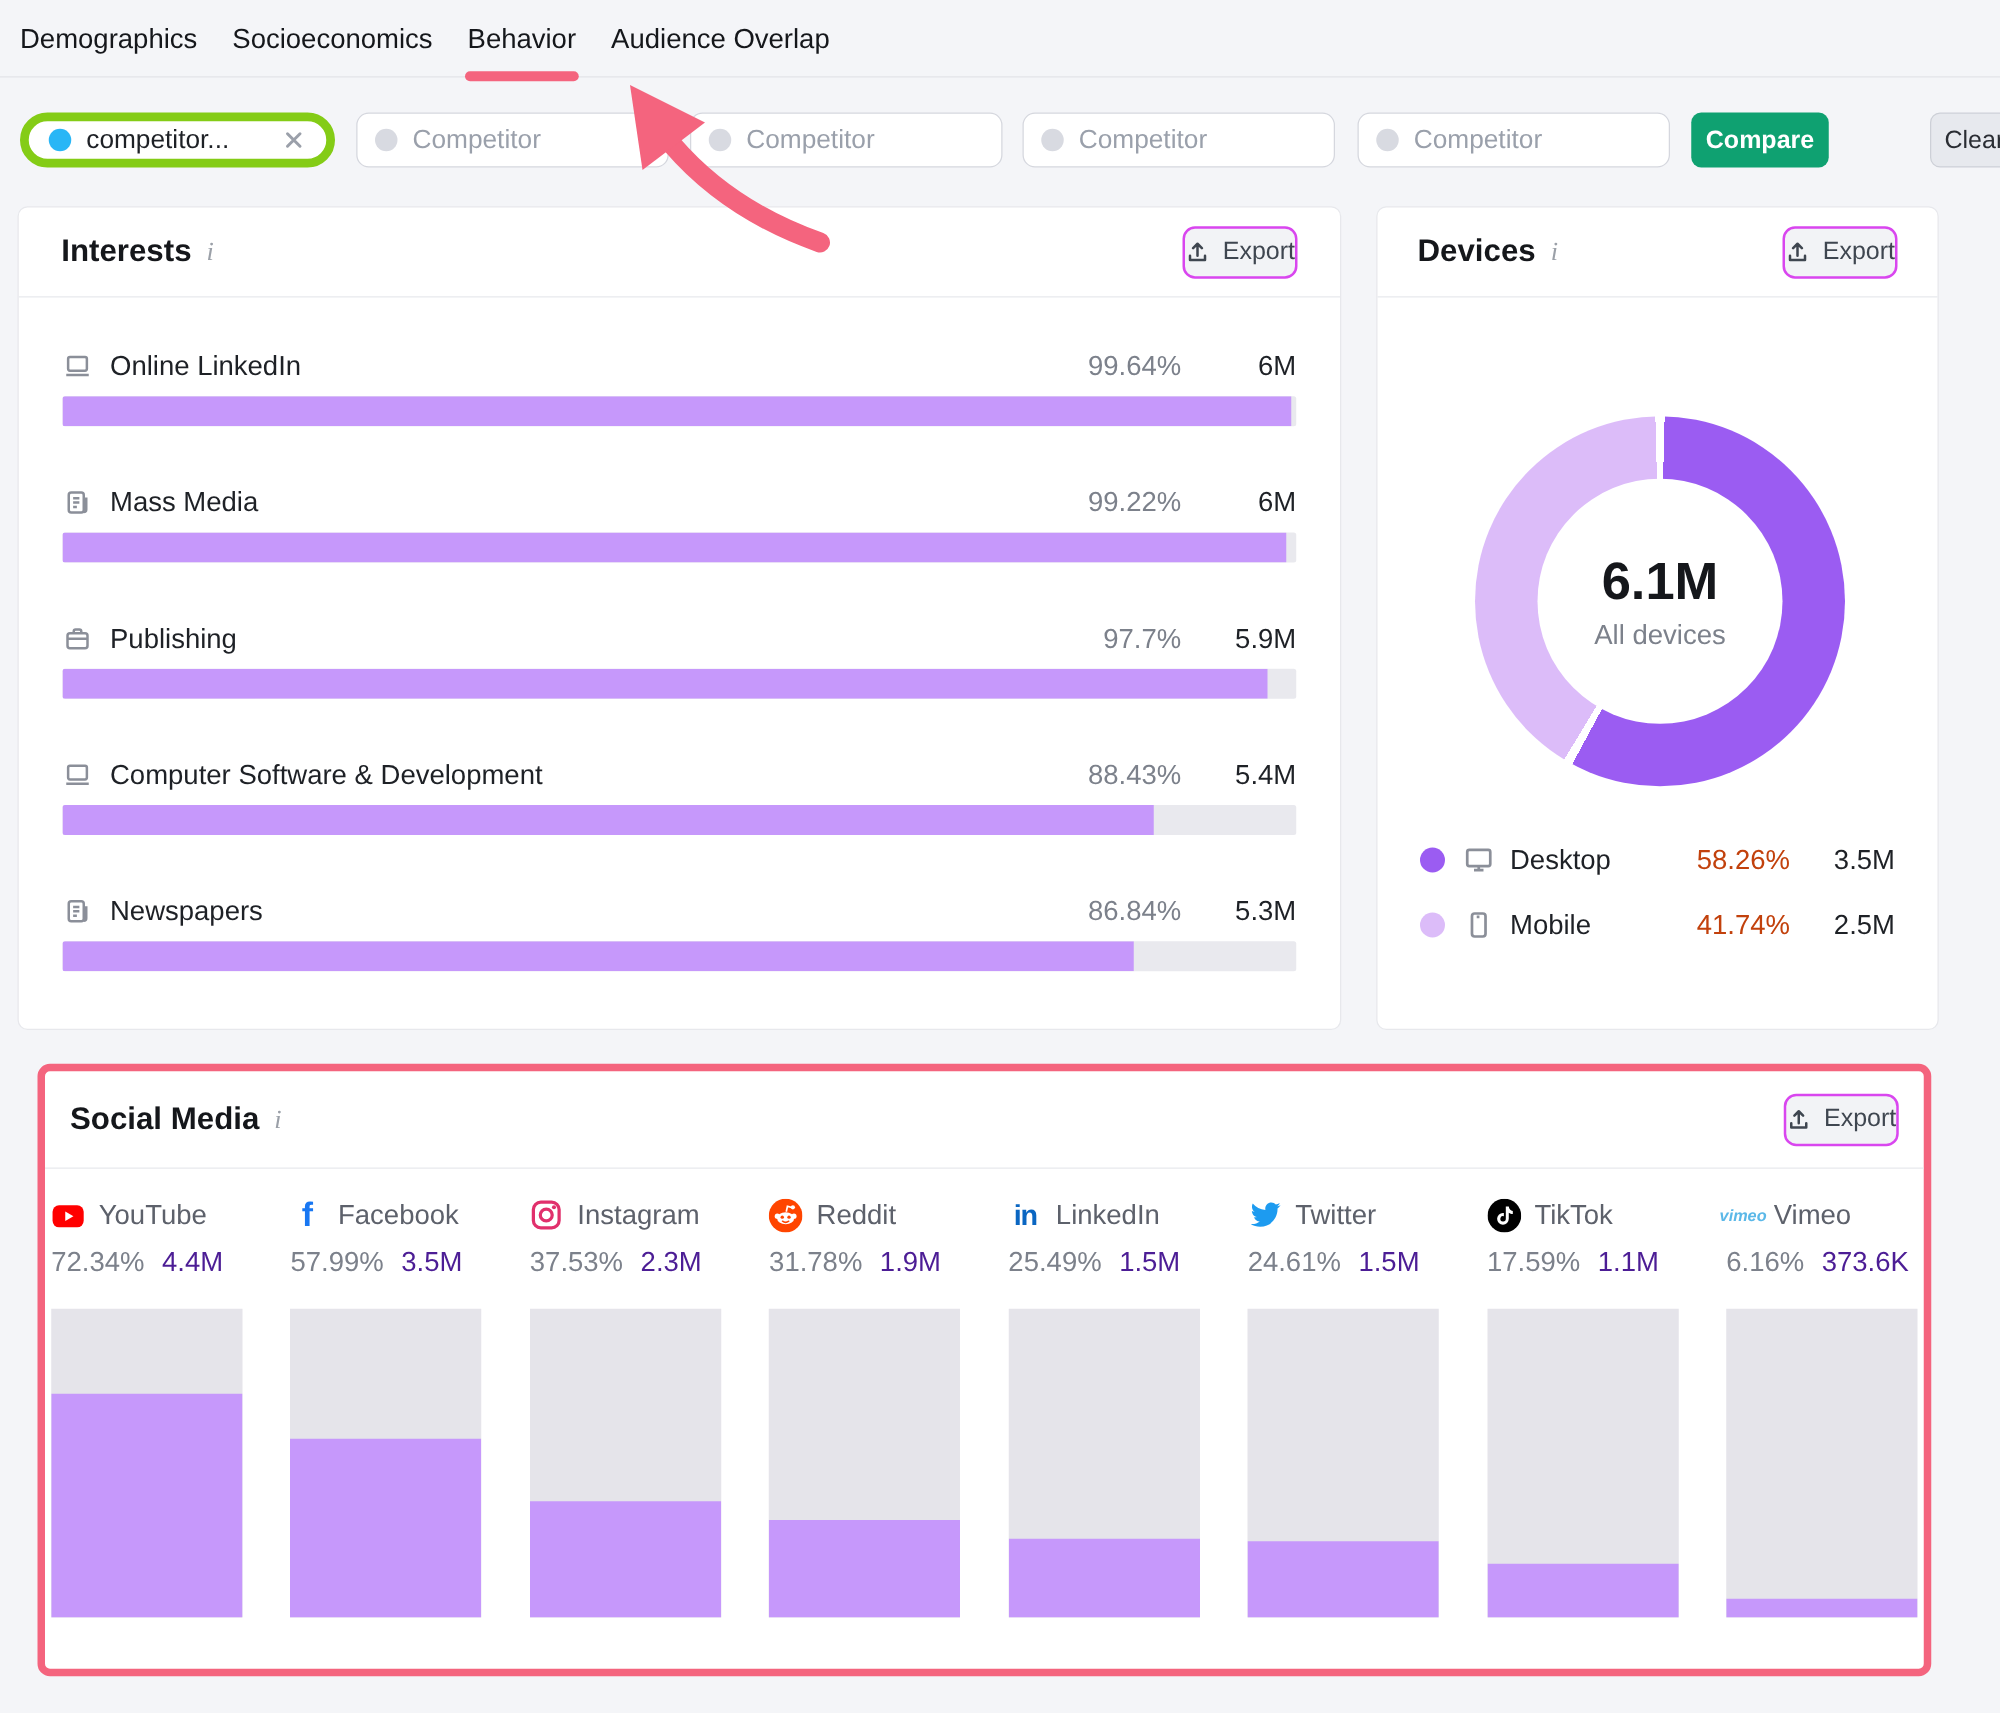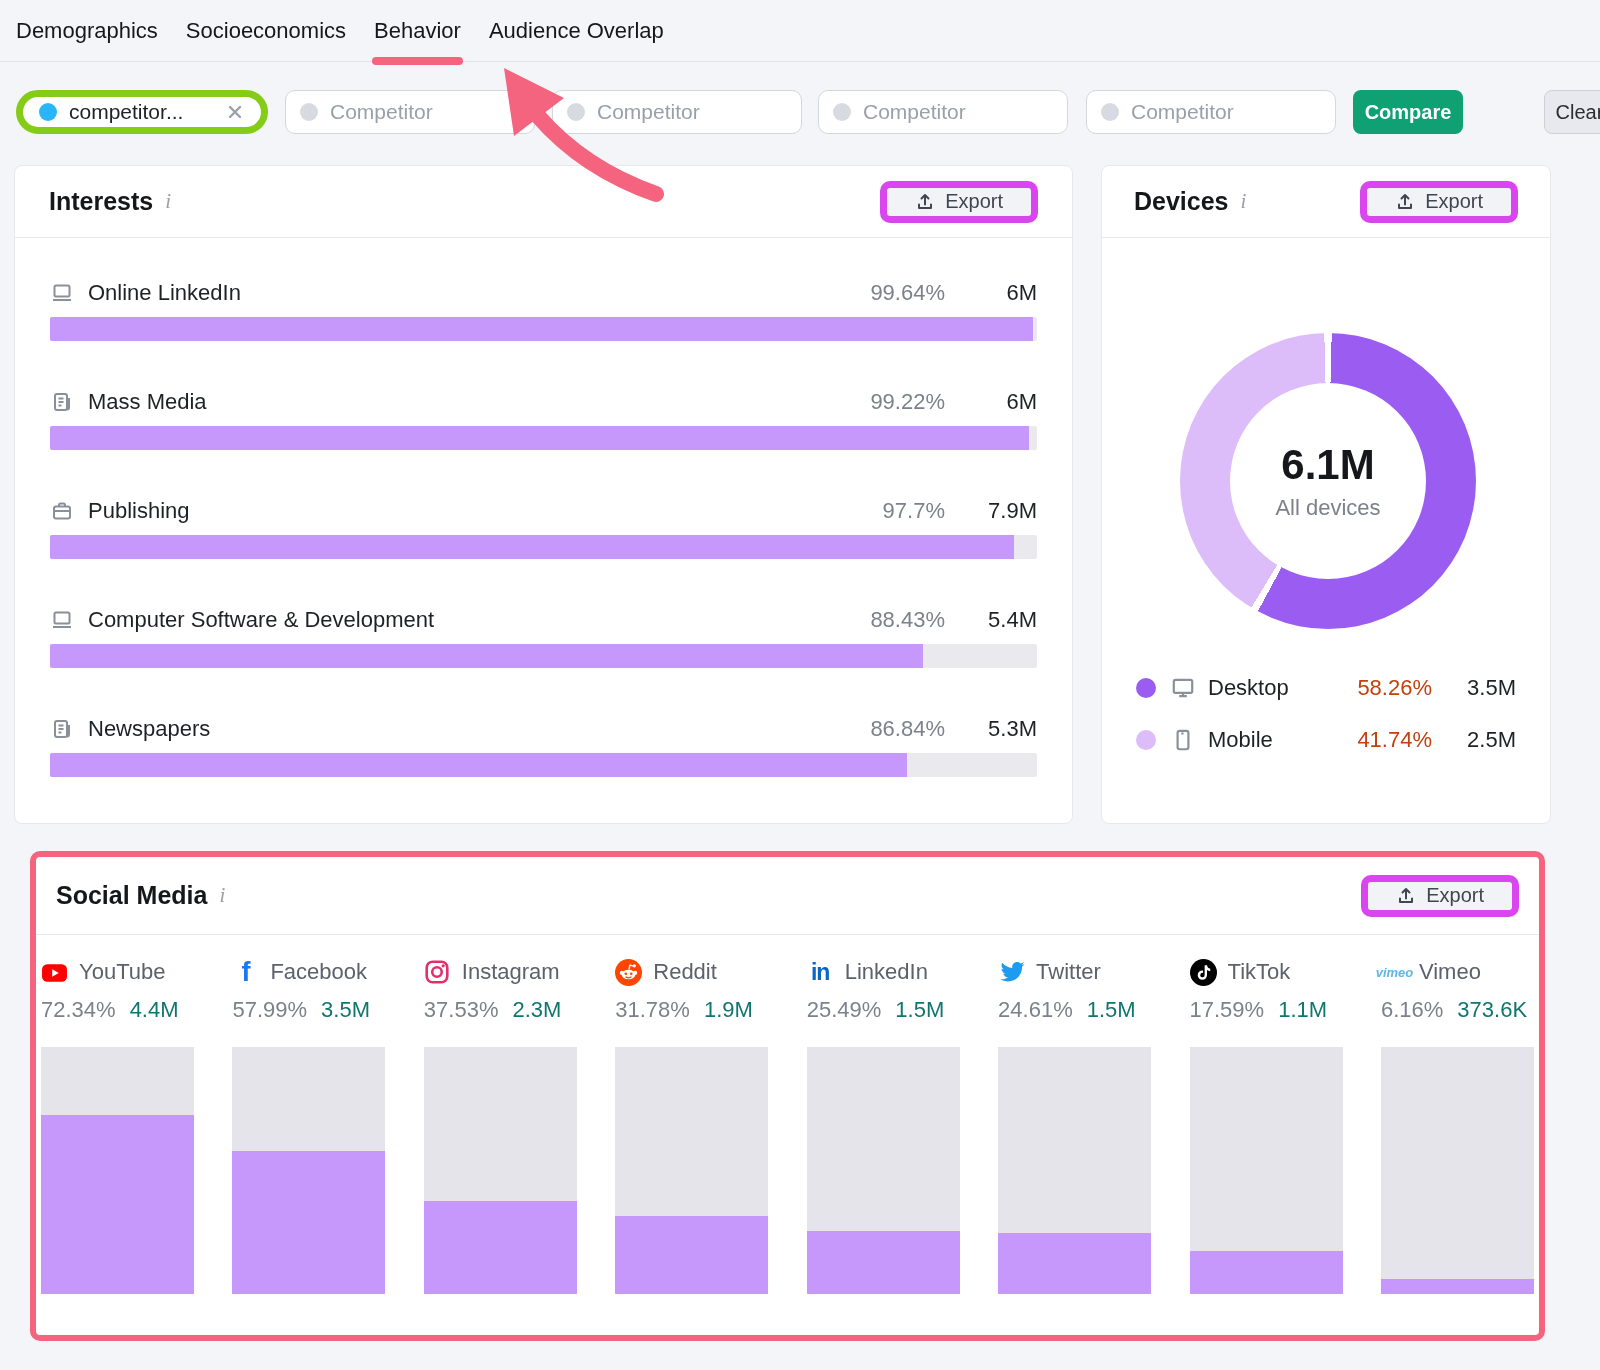--- a/index.html
+++ b/index.html
@@ -61,22 +61,22 @@
     height:72px; display:flex; align-items:center; padding:0 34px;
     border-bottom:1px solid #e8e9ed;
   }
   .card-social .card-head { height:78px; padding:0 20px; }
   .card-title { font-size:25px; font-weight:bold; color:#15171b; }
   .info-i {
     font-family:"Liberation Serif", serif; font-style:italic; color:#9ba0a8;
     font-size:21px; margin-left:12px; cursor:pointer;
   }
   .btn-export {
-    margin-left:auto; height:42px; padding:0 28px; display:flex; align-items:center; gap:10px;
-    background:#f2f3f6; border:7px solid #d946ef; border-radius:10px;
+    margin-left:auto; height:42px; padding:0 0; display:flex; align-items:center; gap:10px;
+    background:#f2f3f6; border:2px solid #d946ef; border-radius:10px;
     font-size:20px; color:#3f4650; cursor:pointer; font-family:inherit;
   }
   .btn-export svg { display:block; }
   
   .int-body { padding:0 35px; }
   .int-row { margin-top:46px; }
   .int-row:first-child { margin-top:40px; }
   .int-label-line { display:flex; align-items:center; height:30px; }
   .int-icon { display:flex; margin-right:14px; }
   .int-label { font-size:22px; color:#1e2126; }
@@ -99,21 +99,21 @@
   .leg-label { font-size:22px; color:#1e2126; }
   .leg-pct { margin-left:auto; font-size:22px; color:#c2410c; }
   .leg-val { min-width:64px; text-align:right; font-size:22px; color:#1e2126; margin-left:20px; }
   
   .sm-platforms { display:flex; justify-content:space-between; padding:22px 5px 0;text-align:right; }
   .sm-col { width:153px; }
   .sm-head { display:flex; align-items:center; gap:11px; height:30px; font-size:22px; color:#5d616b; }
   .sm-ico { display:flex; align-items:center; justify-content:center; width:27px; height:27px; flex:0 0 auto; }
   .sm-stats { display:flex; gap:14px; margin-top:10px; font-size:22px; white-space:nowrap; }
   .sm-pct { color:#7c818b; }
-  .sm-val { color:#0f766e; }
+  .sm-val { color:#4c1d95; }
   .sm-track { margin-top:24px; height:247px; background:#e5e4ea; position:relative; overflow:hidden; }
   .sm-fill { position:absolute; left:0; right:0; bottom:0; background:#c698fb; }
   .fb-f { font-weight:bold; font-size:27px; color:#1877f2; line-height:1; }
   .li-in { font-weight:bold; font-size:23px; color:#0a66c2; line-height:1; letter-spacing:-1px; }
   .vimeo-logo { font-weight:bold; font-style:italic; font-size:13px; color:#5bb8e8; line-height:1; }
   
   .anno-arrow { position:absolute; left:480px; top:58px; width:220px; height:150px;
                 pointer-events:none; z-index:5; }
 </style>
 </head>
@@ -216,21 +216,21 @@
       <div class="int-label-line">
         <span class="int-icon">
           <svg width="24" height="24" viewBox="0 0 24 24" fill="none" stroke="#8b8f99" stroke-width="2">
               <rect x="4" y="7.5" width="16" height="12" rx="2"></rect>
               <path d="M9 7.5V6a1.5 1.5 0 0 1 1.5-1.5h3A1.5 1.5 0 0 1 15 6v1.5"></path>
               <path d="M4 12h16"></path>
             </svg>
         </span>
         <span class="int-label">Publishing</span>
         <span class="int-pct">97.7%</span>
-        <span class="int-val">7.9M</span>
+        <span class="int-val">5.9M</span>
       </div>
       <div class="int-track">
         <div class="int-fill" style="width: 97.7%;"></div>
       </div>
     </div>
 
     <div class="int-row">
       <div class="int-label-line">
         <span class="int-icon">
           <svg width="24" height="24" viewBox="0 0 24 24" fill="none" stroke="#8b8f99" stroke-width="2">

